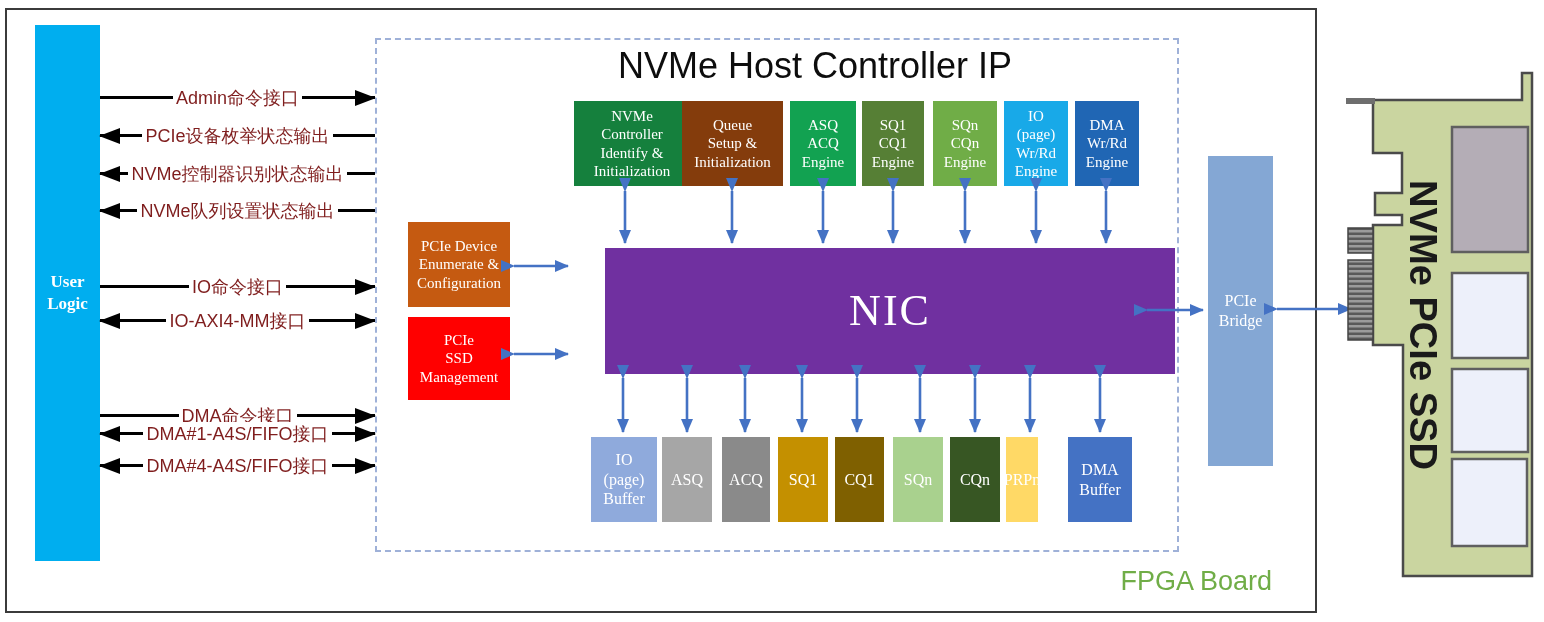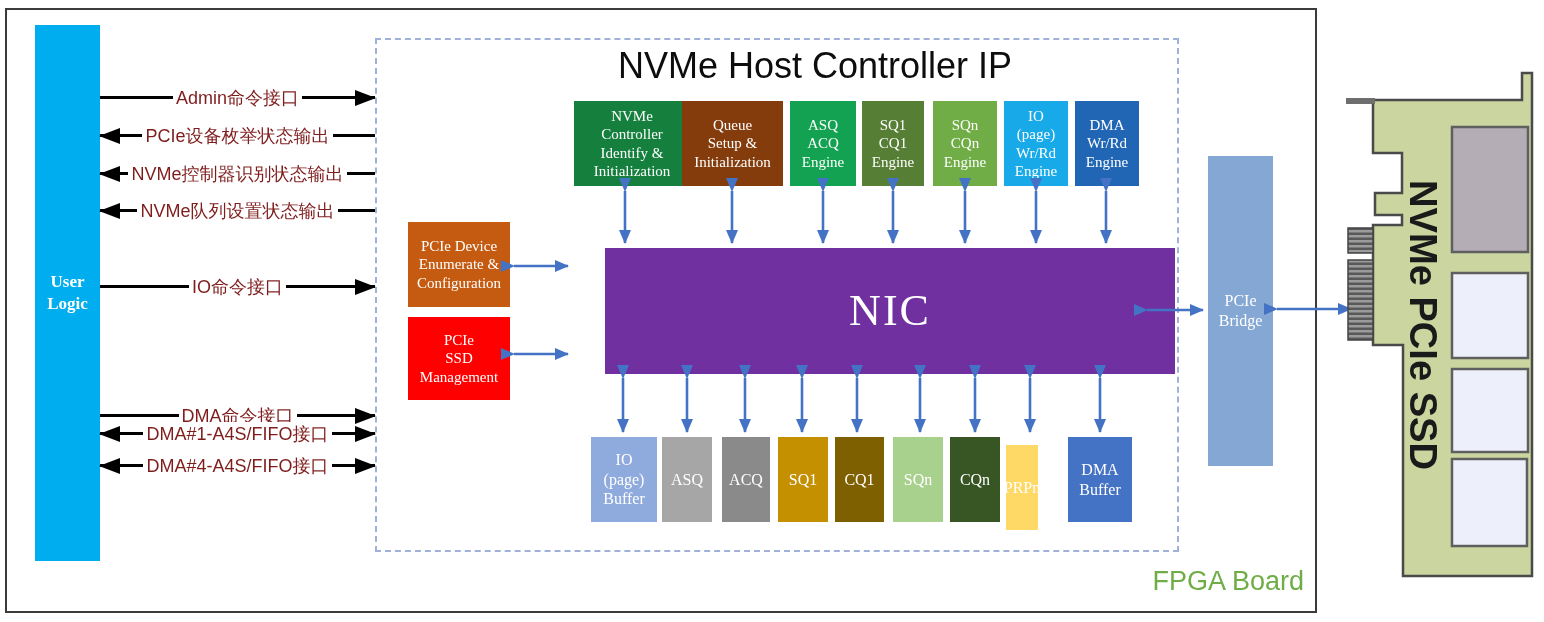--- a/index.html
+++ b/index.html
@@ -28,21 +28,21 @@
   .ip-title{left:585px;top:45px;width:460px;text-align:center;font-size:36px;color:#0d0d0d;}
 
   
   .blk{position:absolute;display:flex;align-items:center;justify-content:center;text-align:center;
        color:#fff;font-family:"Liberation Serif",serif;font-size:15px;line-height:1.22;white-space:pre-line;}
   .eng{top:101px;height:85px;}
   .buf{top:437px;height:85px;font-size:16px;}
   .nic{left:573px;top:248px;width:570px;height:126px;font-size:44px;letter-spacing:2px;}
   .bridge{left:1208px;top:156px;width:65px;height:310px;font-size:16px;}
 
-  .fpga-label{left:1024px;top:566px;width:280px;text-align:right;font-size:27px;}
+  .fpga-label{left:992px;top:566px;width:280px;text-align:right;font-size:27px;}
 
   svg{position:absolute;left:0;top:0;pointer-events:none;}
 </style>
 </head>
 <body>
 
 <div class="canvas">
 
   <div class="abs outer-border"></div>
 
@@ -66,20 +66,26 @@
   </div>
   <div class="iface dir-left" style="top:199px">
     <span class="line"></span>
     <span class="ah ah-l"></span>
     <span class="lbl">NVMe队列设置状态输出</span>
   </div>
   <div class="iface dir-right" style="top:275px">
     <span class="line"></span>
     <span class="ah ah-r"></span>
     <span class="lbl">IO命令接口</span>
+  </div>
+  <div class="iface dir-both" style="top:309px">
+    <span class="line"></span>
+    <span class="ah ah-l"></span>
+    <span class="ah ah-r"></span>
+    <span class="lbl">IO-AXI4-MM接口</span>
   </div>
   <div class="iface dir-right" style="top:404px">
     <span class="line"></span>
     <span class="ah ah-r"></span>
     <span class="lbl">DMA命令接口</span>
   </div>
   <div class="iface dir-both" style="top:422px">
     <span class="line"></span>
     <span class="ah ah-l"></span>
     <span class="ah ah-r"></span>
@@ -134,21 +140,21 @@
 
   <div class="blk buf" style="left: 591px; width: 66px; background: rgb(143, 170, 220);">IO
 (page)
 Buffer</div>
   <div class="blk buf" style="left: 662px; width: 50px; background: rgb(166, 166, 166);">ASQ</div>
   <div class="blk buf" style="left: 722px; width: 48px; background: rgb(138, 138, 138);">ACQ</div>
   <div class="blk buf" style="left: 778px; width: 50px; background: rgb(196, 144, 0);">SQ1</div>
   <div class="blk buf" style="left: 835px; width: 49px; background: rgb(127, 96, 0);">CQ1</div>
   <div class="blk buf" style="left: 893px; width: 50px; background: rgb(169, 209, 142);">SQn</div>
   <div class="blk buf" style="left: 950px; width: 50px; background: rgb(55, 86, 35);">CQn</div>
-  <div class="blk buf" style="left: 1006px; width: 32px; background: rgb(255, 217, 102); margin-top: 8px;">PRPn</div>
+  <div class="blk buf" style="left: 1006px; width: 32px; background: rgb(255, 217, 102);">PRPn</div>
   <div class="blk buf" style="left: 1068px; width: 64px; background: rgb(68, 114, 196);">DMA
 Buffer</div>
 
   <div class="blk bridge" style="background: rgb(132, 167, 212);">PCIe
 Bridge</div>
 
   <div class="abs fpga-label" style="color:#70AD47">FPGA Board</div>
 
   <svg width="1544" height="622" viewBox="0 0 1544 622">
     <defs>

